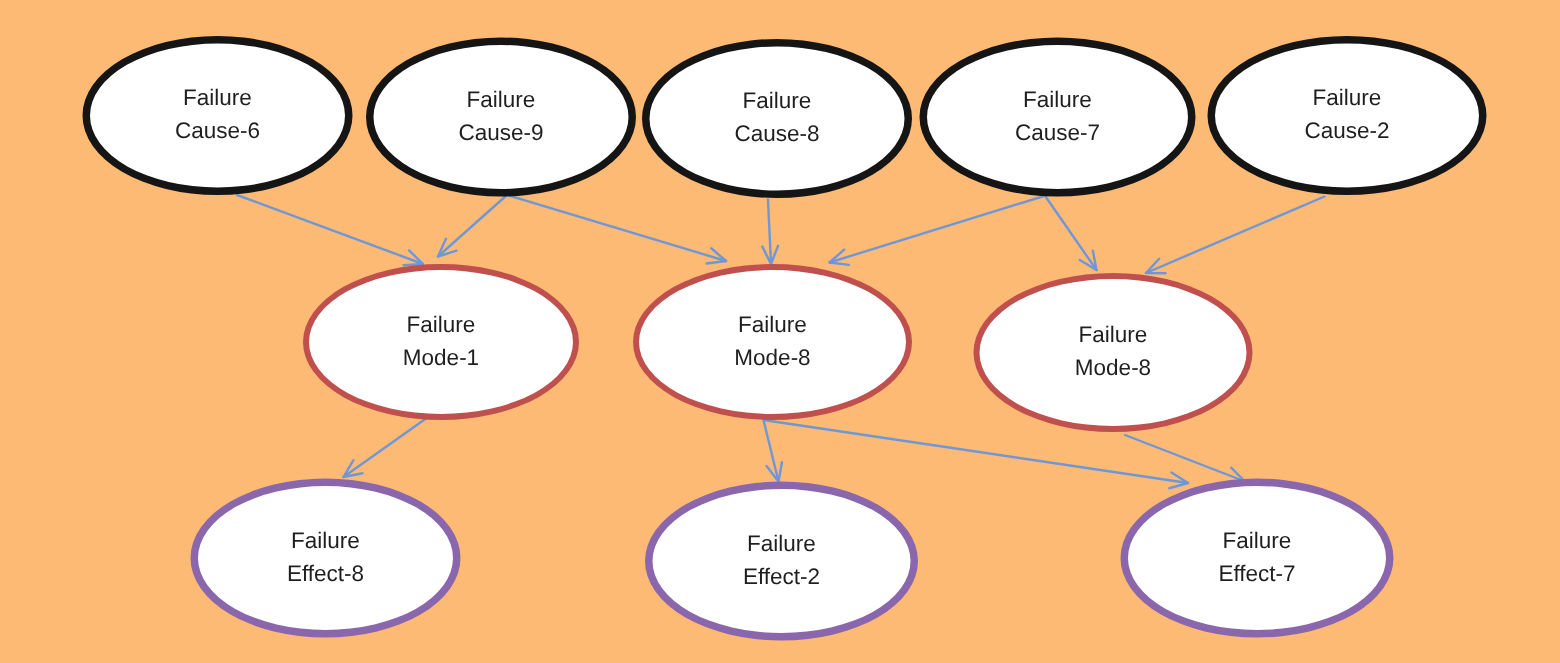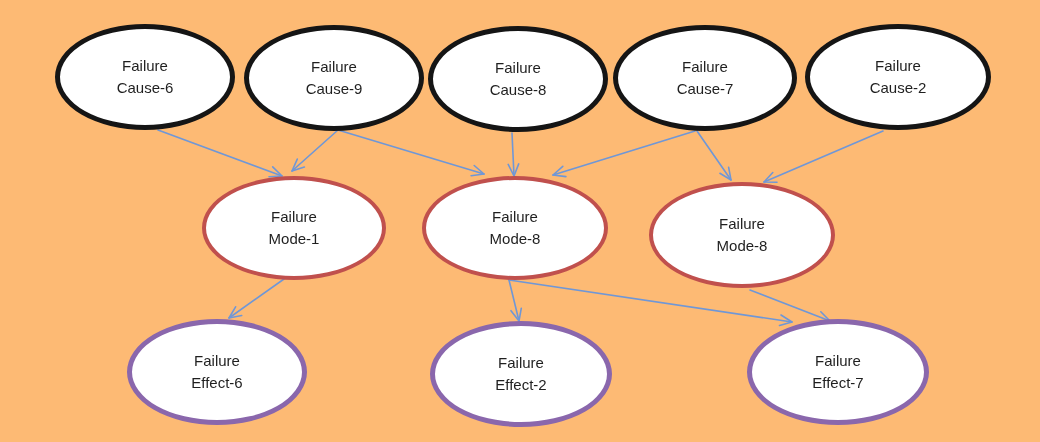--- a/index.html
+++ b/index.html
@@ -115,21 +115,21 @@
     <div class="node" style="left: 422px; top: 176px; width: 186px; height: 104px; border: 4px solid rgb(192, 80, 77); color: rgb(31, 31, 31);">
       <span class="l1">Failure</span>
       <span class="l2">Mode-8</span>
     </div>
     <div class="node" style="left: 649px; top: 182px; width: 186px; height: 106px; border: 4px solid rgb(192, 80, 77); color: rgb(31, 31, 31);">
       <span class="l1">Failure</span>
       <span class="l2">Mode-8</span>
     </div>
     <div class="node" style="left: 127px; top: 319px; width: 180px; height: 106px; border: 5px solid rgb(138, 103, 172); color: rgb(31, 31, 31);">
       <span class="l1">Failure</span>
-      <span class="l2">Effect-6</span>
+      <span class="l2">Effect-8</span>
     </div>
     <div class="node" style="left: 430px; top: 321px; width: 182px; height: 106px; border: 5px solid rgb(138, 103, 172); color: rgb(31, 31, 31);">
       <span class="l1">Failure</span>
       <span class="l2">Effect-2</span>
     </div>
     <div class="node" style="left: 747px; top: 319px; width: 182px; height: 106px; border: 5px solid rgb(138, 103, 172); color: rgb(31, 31, 31);">
       <span class="l1">Failure</span>
       <span class="l2">Effect-7</span>
     </div>
   </div>

